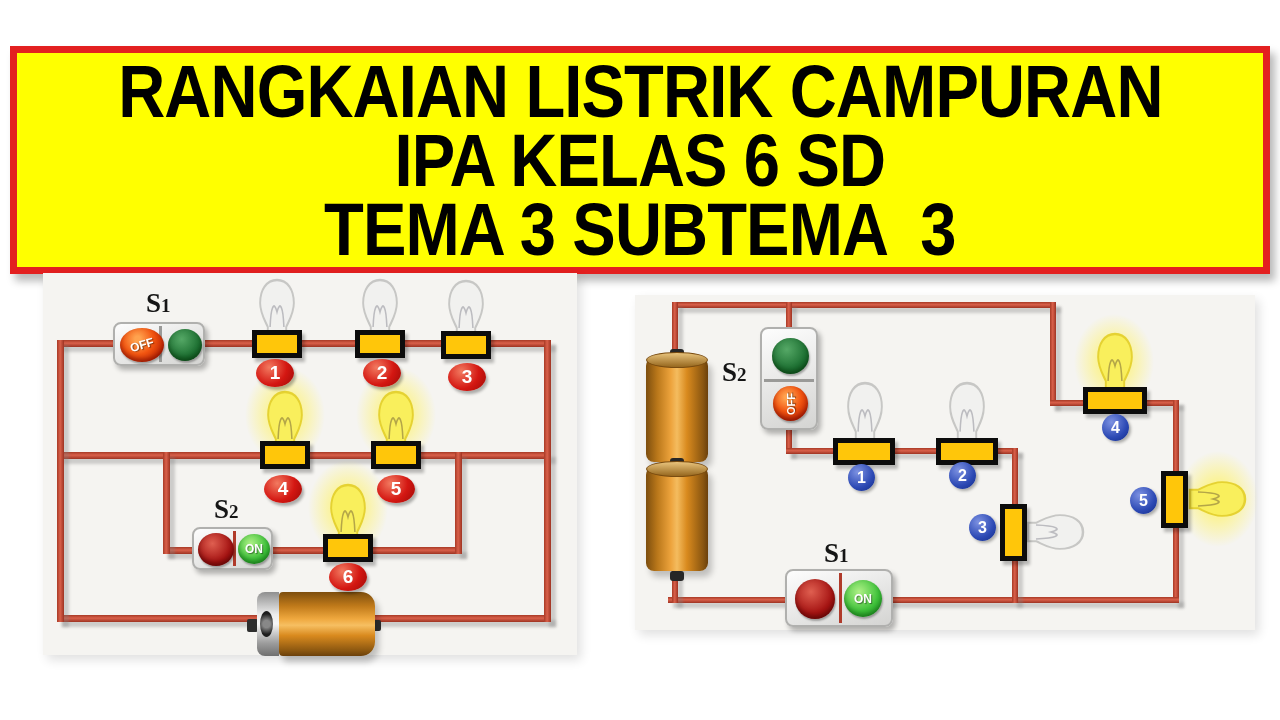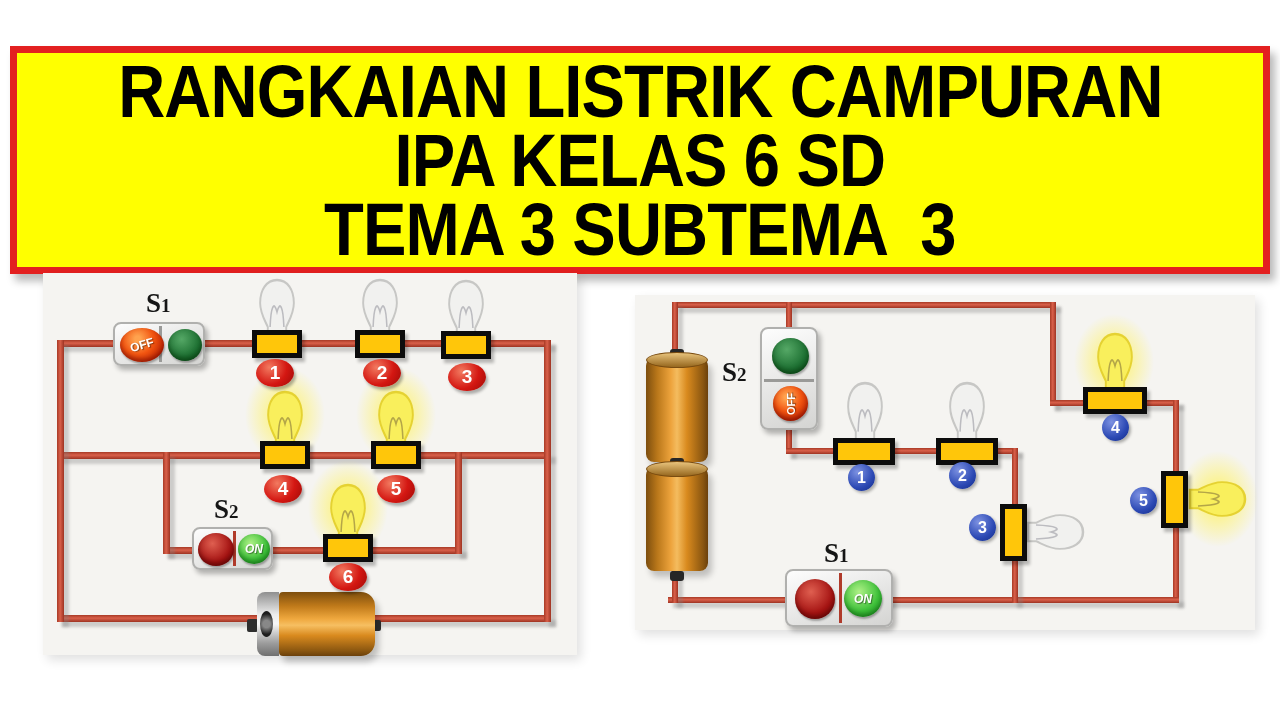--- a/index.html
+++ b/index.html
@@ -47,21 +47,21 @@
   .divh{position:absolute;left:2px;right:2px;height:3px;}
   .btn{position:absolute;display:flex;align-items:center;justify-content:center;
        border-radius:50%;color:#fff;font-weight:bold;}
   .btn-offred{background:radial-gradient(circle at 40% 32%,#ffa24e 8%,#f25511 45%,#bb1e00 85%);
        box-shadow:inset 0 -3px 5px rgba(90,0,0,.5),1px 2px 2px rgba(0,0,0,.3);}
   .btn-greendark{background:radial-gradient(circle at 40% 32%,#55a866,#1d7032 60%,#0d4c1e);
        box-shadow:inset 0 -3px 5px rgba(0,40,0,.5),1px 2px 2px rgba(0,0,0,.3);}
   .btn-darkred{background:radial-gradient(circle at 40% 32%,#df5f50,#a51312 60%,#750909);
        box-shadow:inset 0 -3px 5px rgba(60,0,0,.55),1px 2px 2px rgba(0,0,0,.3);}
   .btn-greenon{background:radial-gradient(circle at 40% 32%,#aef086,#3ec23a 58%,#1b9123);
-       box-shadow:inset 0 -3px 5px rgba(0,60,0,.45),1px 2px 2px rgba(0,0,0,.3);font-style:italic;}
+       box-shadow:inset 0 -3px 5px rgba(0,60,0,.45),1px 2px 2px rgba(0,0,0,.3);}
   .btn span{font-size:12px;text-shadow:1px 1px 1px rgba(0,0,0,.45);}
   .rot-off span{transform:rotate(-90deg);display:block;font-size:11px;}
   .tilt span{transform:rotate(-16deg);display:block;}
   
   .slabel{position:absolute;font-family:"Liberation Serif",serif;color:#151515;}
   .slabel .base{font-size:27px;font-weight:bold;}
   .slabel .sub{font-size:19px;font-weight:bold;}
   
   .batt{position:absolute;}
   .bh-cap{position:absolute;left:10px;top:0;width:22px;height:64px;border-radius:8px 0 0 8px;

